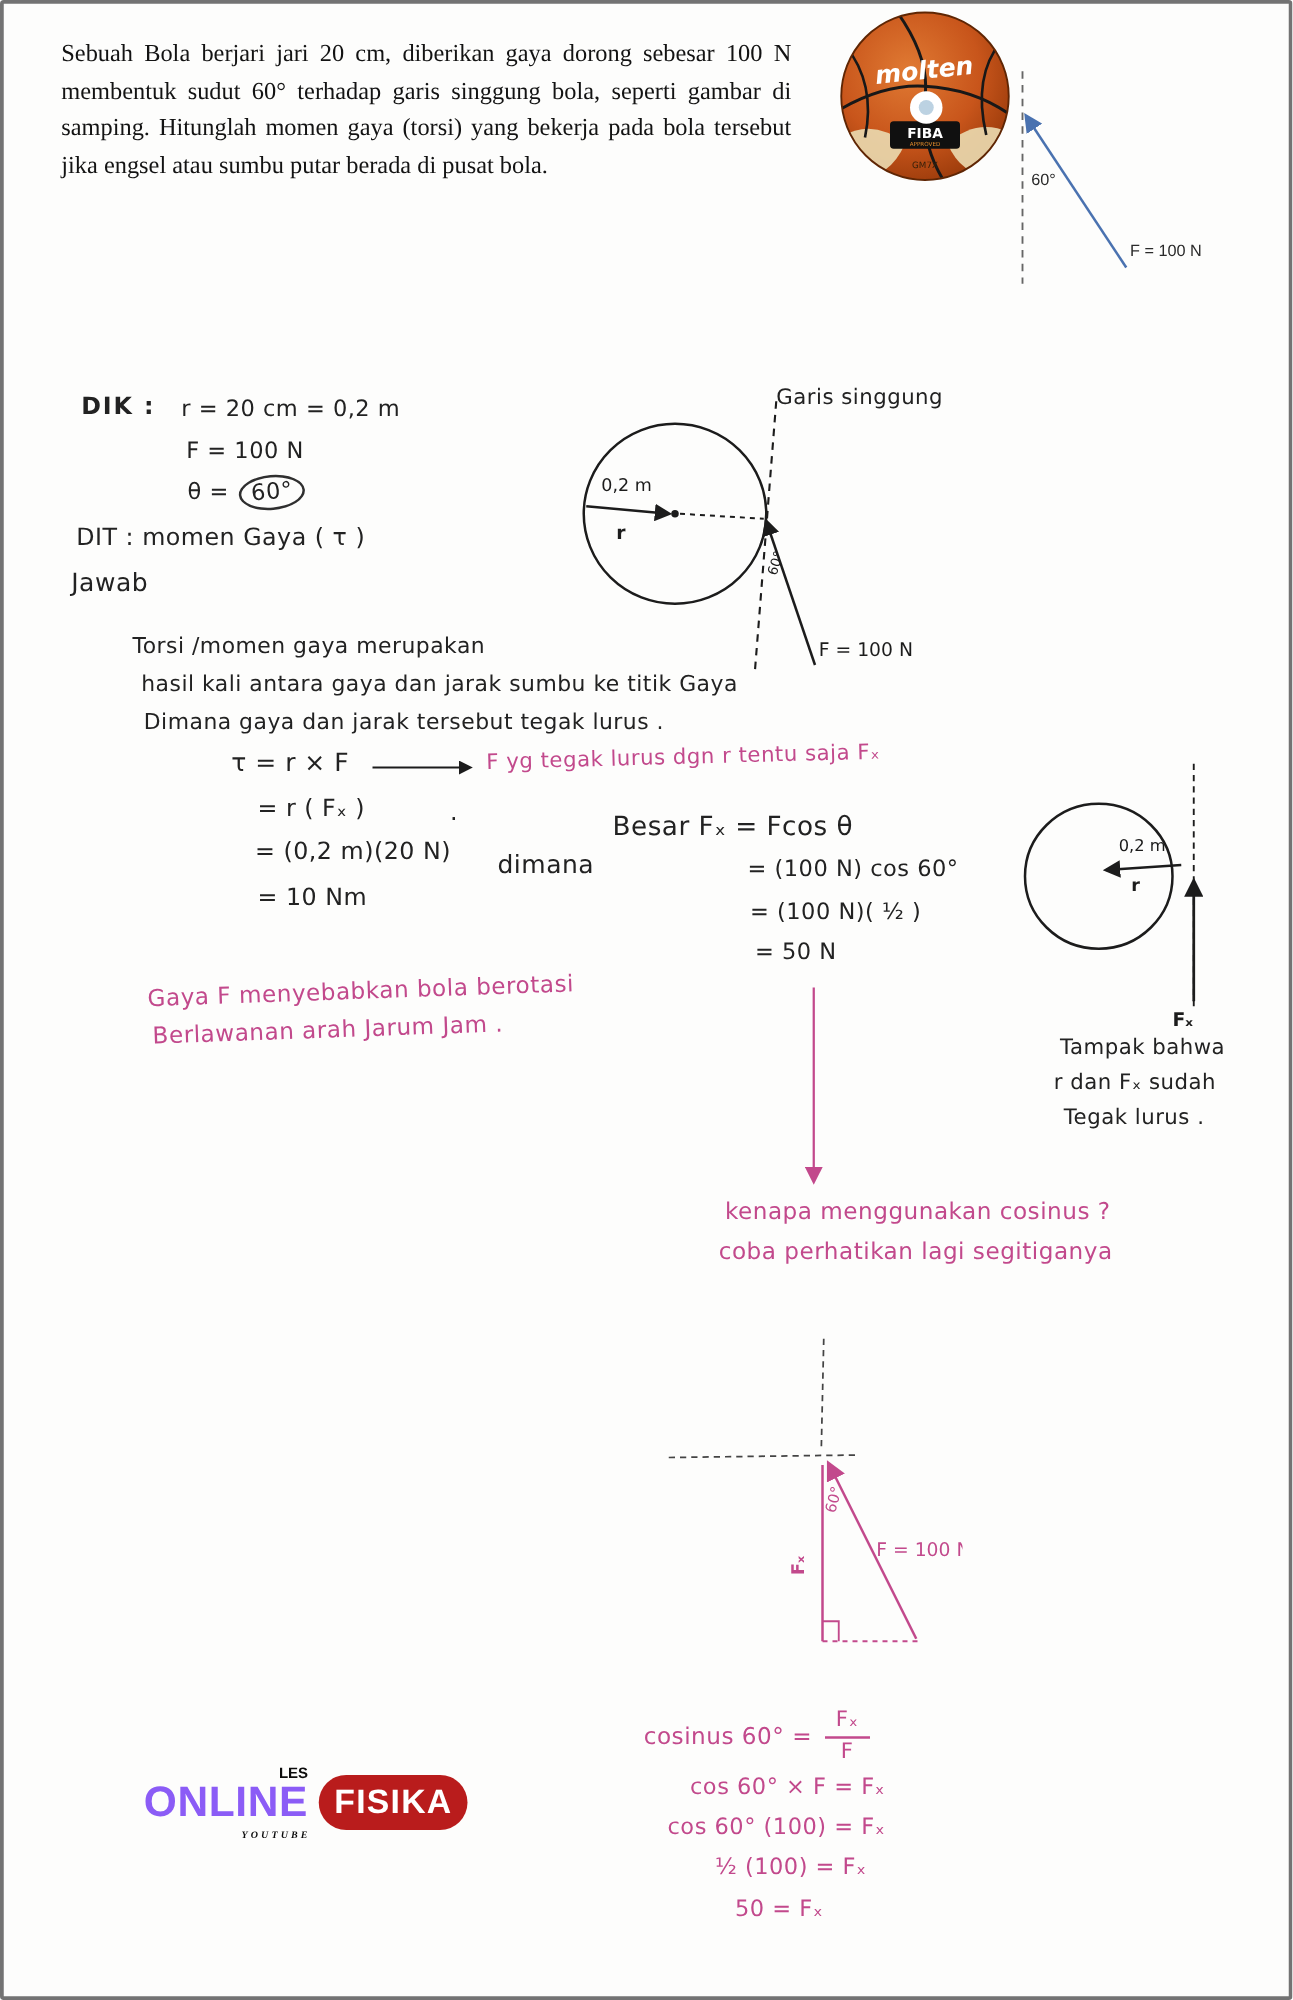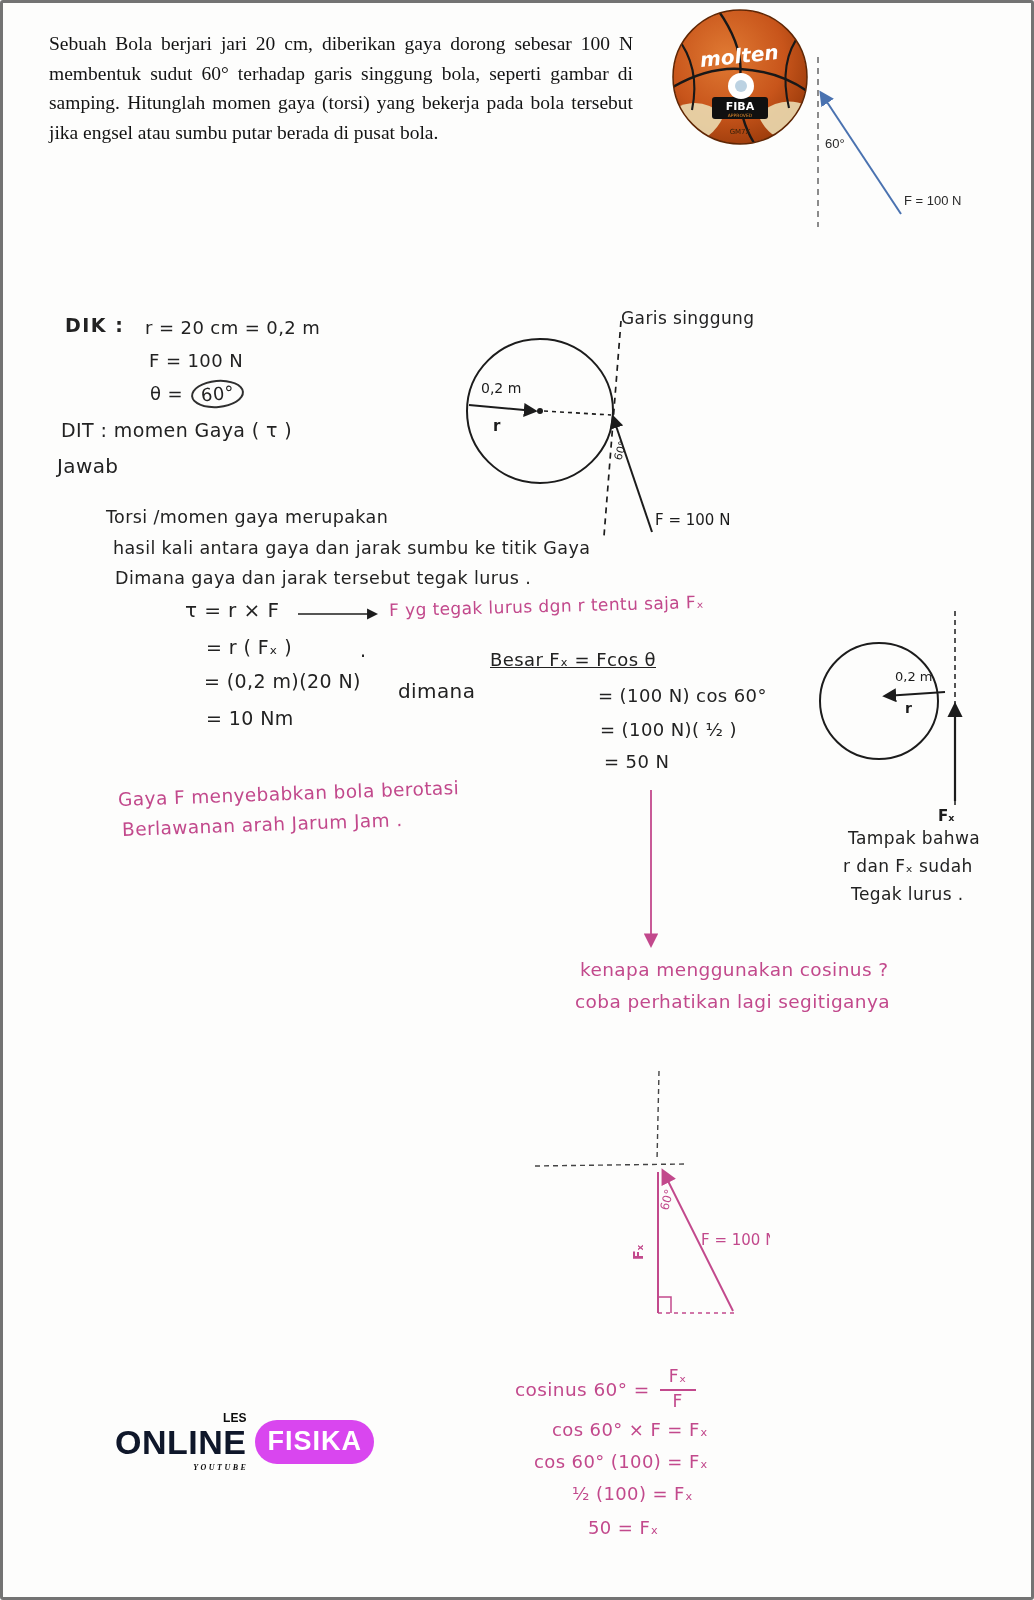--- a/index.html
+++ b/index.html
@@ -25,24 +25,24 @@
   .circled {
     display:inline-block; border:2px solid #2f2f2f; border-radius:50%;
     padding:1px 8px 2px; margin-left:8px; transform:rotate(-5deg);
   }
   .frac { display:inline-flex; flex-direction:column; align-items:center; line-height:1.15; font-size:17px; }
   .frac .num { border-bottom:2px solid #c2498c; padding:0 9px 2px; }
   .frac .den { padding-top:1px; }
   svg text { font-family:"DejaVu Sans", sans-serif; }
   .logo { display:flex; align-items:center; gap:7px; }
   .logo-left { position:relative; padding:12px 2px 10px 0; }
-  .logo-online { font-family:"Liberation Sans", sans-serif; font-weight:900; font-size:34px; letter-spacing:.5px; color:#0f172a; }
+  .logo-online { font-family:"Liberation Sans", sans-serif; font-weight:900; font-size:34px; letter-spacing:.5px; color:#8b5cf6; }
   .logo-les { position:absolute; top:0px; right:2px; font-family:"Liberation Sans", sans-serif; font-weight:800; font-size:12px; color:#0c0c0c; }
   .logo-youtube { position:absolute; bottom:0px; right:0px; font-family:"Liberation Serif", serif; font-style:italic; font-weight:700; font-size:8px; letter-spacing:2.5px; color:#0c0c0c; }
-  .logo-fisika { background:#d946ef; color:#ffffff; font-family:"Liberation Sans", sans-serif; font-weight:800; font-size:27px; letter-spacing:1px; padding:6px 12px 7px;border-radius:22px; }
+  .logo-fisika { background:#b91c1c; color:#ffffff; font-family:"Liberation Sans", sans-serif; font-weight:800; font-size:27px; letter-spacing:1px; padding:6px 12px 7px;border-radius:22px; }
 </style>
 </head>
 <body>
 
 <div class="page">
 
   <div class="abs printed" style="left:46px; top:26px; width:584px;">Sebuah Bola berjari jari 20 cm, diberikan gaya dorong sebesar 100 N membentuk sudut 60° terhadap garis singgung bola, seperti gambar di samping. Hitunglah momen gaya (torsi) yang bekerja pada bola tersebut jika engsel atau sumbu putar berada di pusat bola.</div>
 
   <svg class="abs" style="left:645px; top:4px;" width="345" height="222" viewBox="0 0 345 222">
     <defs>
@@ -120,21 +120,21 @@
         <path d="M0,0 L10,5 L0,10 z" fill="#1c1c1c"></path>
       </marker>
     </defs>
     <line x1="2" y1="9" x2="80" y2="9" stroke="#1c1c1c" stroke-width="1.6" marker-end="url(#arrowDark2)"></line>
   </svg>
   <div class="abs hw pink" style="left:386px; top:593px; font-size:17px; transform:rotate(-1.5deg);">F yg tegak lurus dgn r tentu saja Fₓ</div>
 
   <div class="abs hw" style="left:203px; top:633px; font-size:19px;">= r ( Fₓ )</div>
   <div class="abs hw" style="left:357px; top:636px; font-size:19px;">.</div>
   <div class="abs hw" style="left:395px; top:676px; font-size:20px;">dimana</div>
-  <div class="abs hw" style="left:487px; top:646px; font-size:18px;text-decoration:underline;">Besar  Fₓ  =  Fcos θ</div>
+  <div class="abs hw" style="left:487px; top:646px; font-size:21px;">Besar  Fₓ  =  Fcos θ</div>
 
   <div class="abs hw" style="left:201px; top:667px; font-size:19px;">= (0,2 m)(20 N)</div>
   <div class="abs hw" style="left:595px; top:682px; font-size:18px;">= (100 N) cos 60°</div>
   <div class="abs hw" style="left:203px; top:704px; font-size:19px;">= 10 Nm</div>
   <div class="abs hw" style="left:597px; top:716px; font-size:18px;">= (100 N)( ½ )</div>
   <div class="abs hw" style="left:601px; top:748px; font-size:18px;">=  50 N</div>
 
   <div class="abs hw pink" style="left:115px; top:780px; font-size:18.5px; transform:rotate(-2deg);">Gaya F menyebabkan bola berotasi</div>
   <div class="abs hw pink" style="left:119px; top:811px; font-size:18.5px; transform:rotate(-2deg);">Berlawanan arah Jarum Jam .</div>
 

